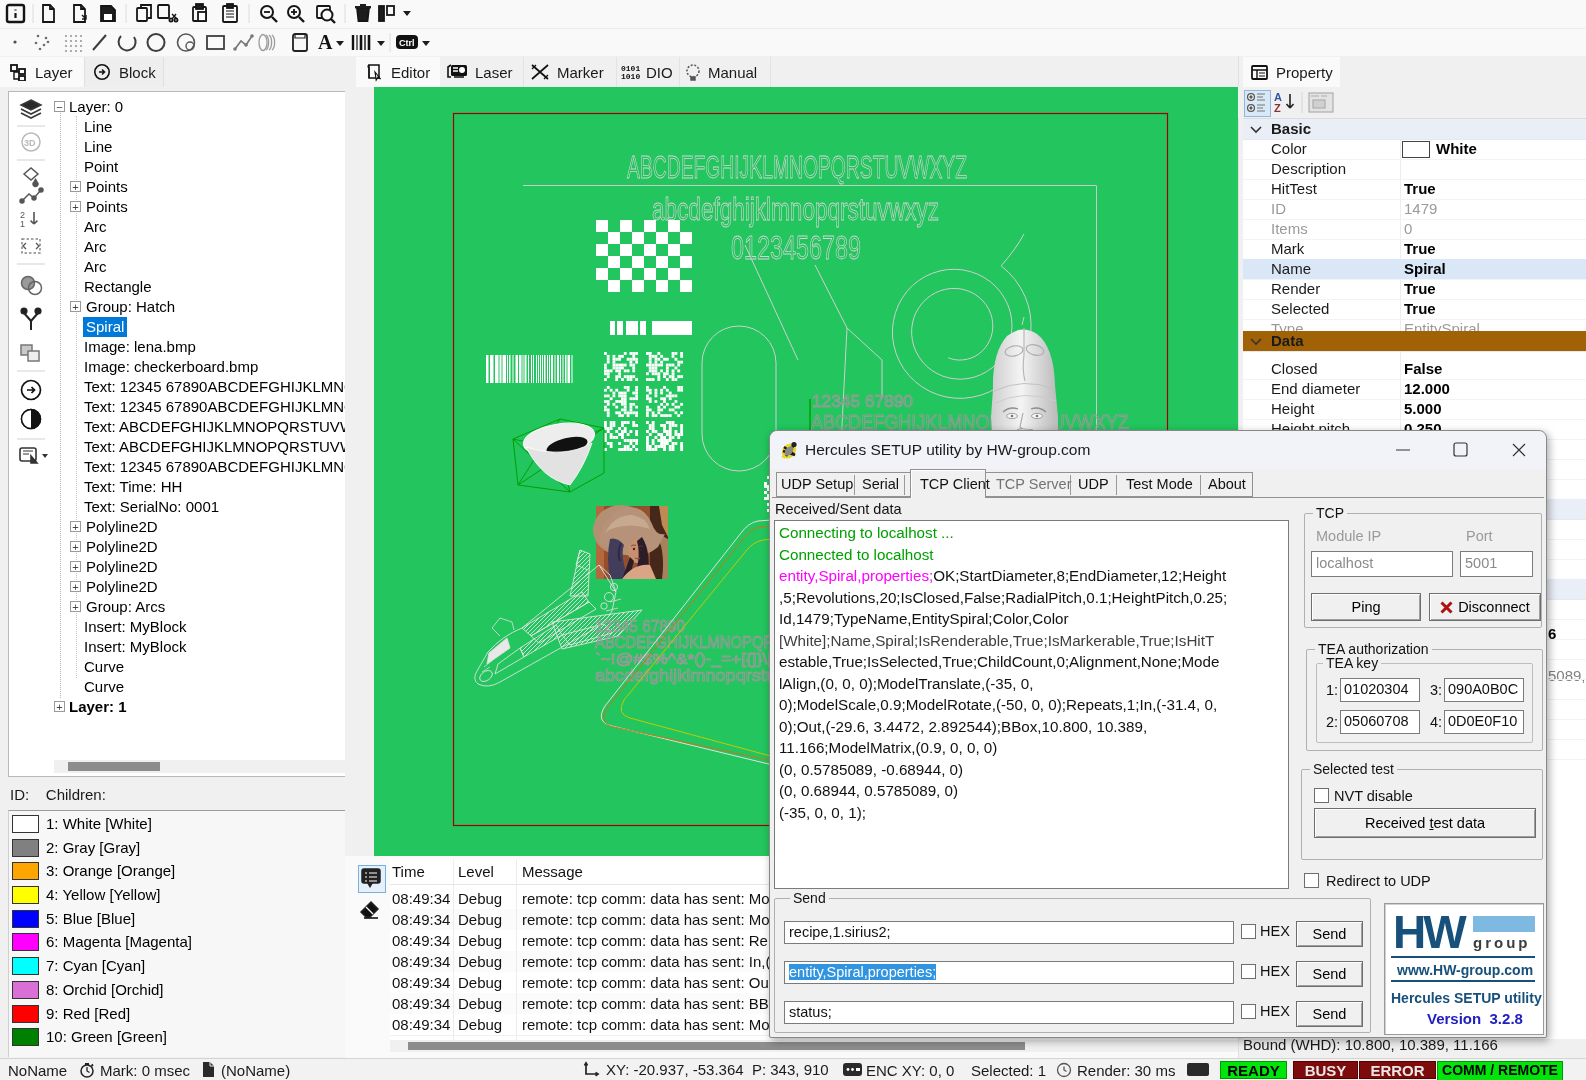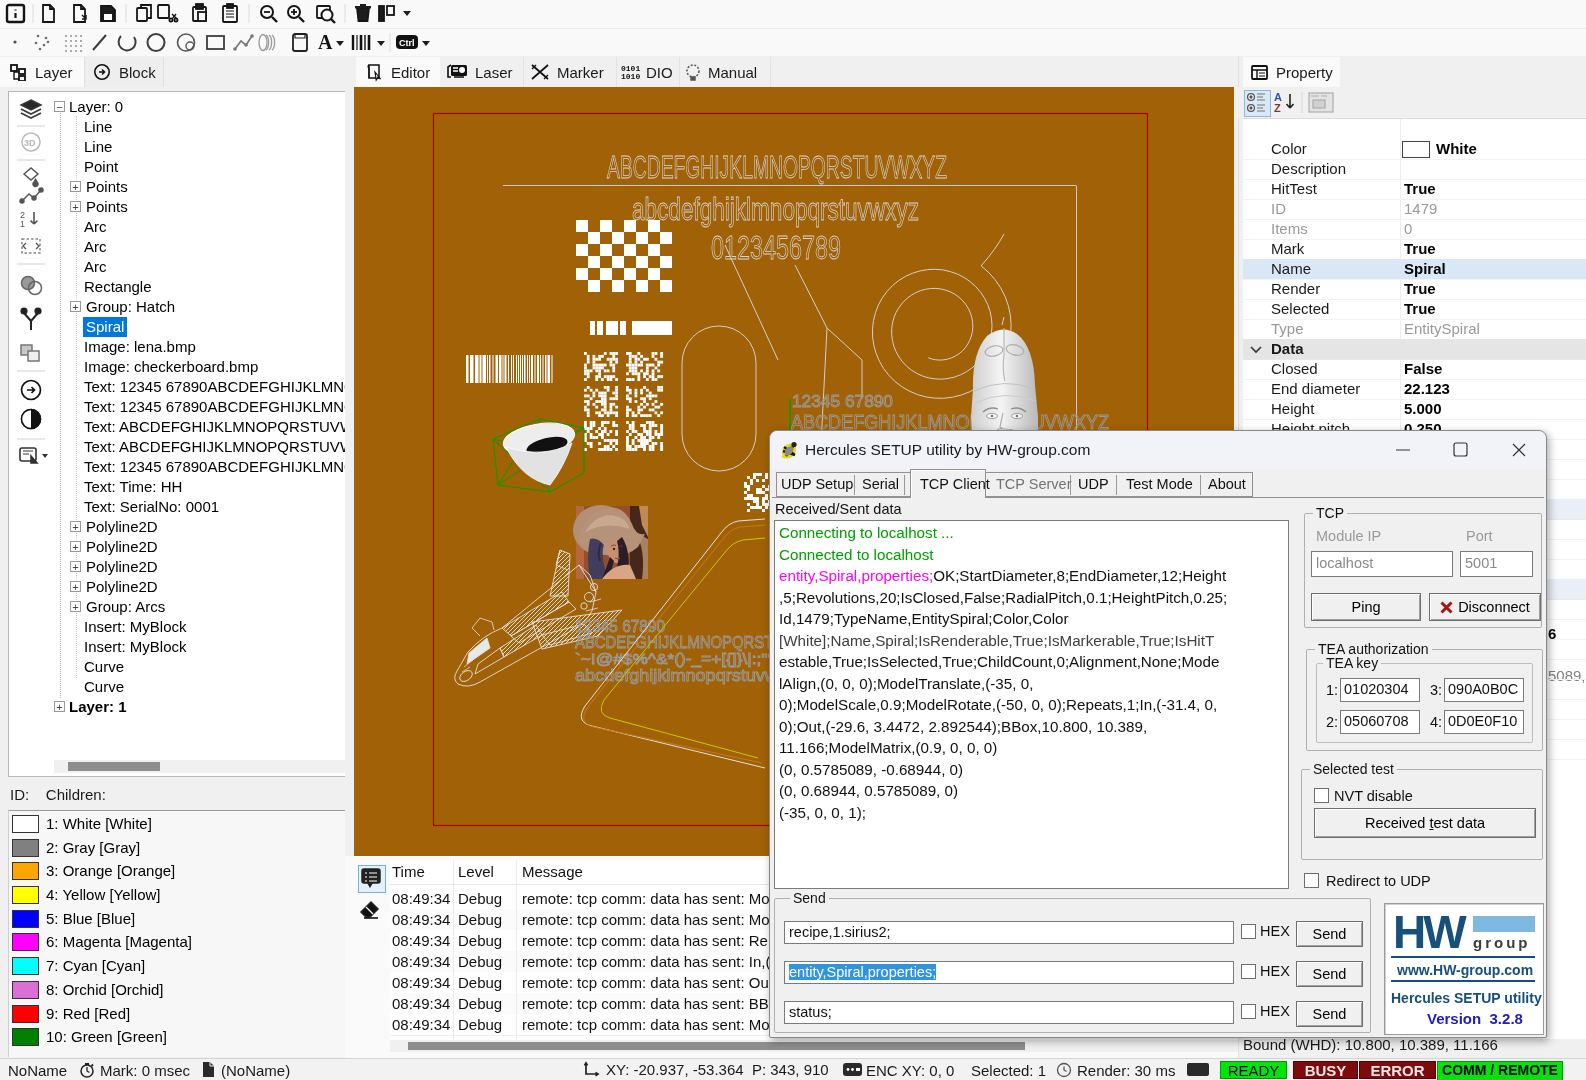--- a/index.html
+++ b/index.html
@@ -391,21 +391,21 @@
     </svg>
  <span style="margin-left:5px">DIO</span>
   </div>
 <div class="tab" style="left:680px;top:57px;width:90px;height:30px;background:#f0f0f0;border-right:1px solid #e3e3e3">
  <svg width="18" height="19" style="margin-left:4px" fill="none" stroke="#555" stroke-width="1.5" stroke-dasharray="2 1.6">
       <circle cx="9" cy="8" r="6"></circle>
       <path d="M7 14h4v3h-4z" stroke-dasharray="none" fill="#555"></path>
     </svg>
  <span style="margin-left:6px">Manual</span>
   </div>
-<div id="canvas" class="abs" style="left:354px;top:87px;width:880px;height:769px;background:#a16207;overflow:hidden">
+<div id="canvas" class="abs" style="left:374px;top:87px;width:880px;height:769px;background:#22c55e;overflow:hidden">
 <svg width="880" height="769" style="position:absolute;left:0;top:0">
 <defs>
 <pattern id="hx" width="4" height="4" patternUnits="userSpaceOnUse">
           <path d="M0 4L4 0" stroke="#e8e8e8" stroke-width="0.9" fill="none"></path>
         </pattern>
 <pattern id="hx2" width="3" height="3" patternUnits="userSpaceOnUse">
           <circle cx="1.2" cy="1.2" r="0.7" fill="#f2f2f2"></circle>
         </pattern>
 <linearGradient id="bustg" x1="0" y1="0" x2="1" y2="0">
           <stop offset="0" stop-color="#cdcdcd"></stop>
@@ -1123,20 +1123,26 @@
   <line x1="64" y1="5" x2="64" y2="26" stroke="#d5d5d5" stroke-width="1"></line>
   <g stroke="#adadad" stroke-width="1.2">
         <rect x="71" y="6" width="24" height="19" fill="#e3e3e3"></rect>
         <path d="M73 9h8M83 9h6" stroke-width="1"></path>
         <rect x="75" y="13" width="12" height="8" fill="#d0d0d0"></rect>
       </g>
  </svg>
 </div>
 <div id="propgrid" class="abs" style="left:1243px;top:118px;width:343px;height:920px;background:#fff;border-top:1px solid #dcdcdc;overflow:hidden">
     <div class="abs" style="left:157px;top:0;width:1px;height:920px;background:#ededed"></div>
+<div class="prow" style="top:0px;background:#eaeef6;border-bottom:1px solid #e4e8f0">
+      <svg width="12" height="8" style="position:absolute;left:7px;top:7px" fill="none" stroke="#333" stroke-width="1.6">
+        <path d="M1 1l5 5 5-5"></path>
+      </svg>
+      <span class="plab" style="font-weight:bold">Basic</span>
+    </div>
 <div class="prow" style="top:20px;">
       <span class="plab" style="color:#1a1a1a">Color</span>
       <span style="position:absolute;left:159px;top:2px;width:26px;height:15px;background:#fff;border:1px solid #444"></span>
       <span class="pval" style="left:193px;">White</span>
     </div>
 <div class="prow" style="top:40px;">
       <span class="plab" style="color:#1a1a1a">Description</span>
       <span class="pval" style=""></span>
     </div>
 <div class="prow" style="top:60px;">
@@ -1164,33 +1170,33 @@
       <span class="pval" style="">True</span>
     </div>
 <div class="prow" style="top:180px;">
       <span class="plab" style="color:#1a1a1a">Selected</span>
       <span class="pval" style="">True</span>
     </div>
 <div class="prow" style="top:200px;">
       <span class="plab" style="color:#9a9a9a">Type</span>
       <span class="pval" style="color:#9a9a9a;font-weight:normal">EntitySpiral</span>
     </div>
-<div class="prow" style="top:220px;background:#e5e5e5;border-bottom:1px solid #e4e8f0">
+<div class="prow" style="top:212px;background:#a16207;border-bottom:1px solid #e4e8f0">
       <svg width="12" height="8" style="position:absolute;left:7px;top:7px" fill="none" stroke="#333" stroke-width="1.6">
         <path d="M1 1l5 5 5-5"></path>
       </svg>
       <span class="plab" style="font-weight:bold">Data</span>
     </div>
 <div class="prow" style="top:240px;">
       <span class="plab" style="color:#1a1a1a">Closed</span>
       <span class="pval" style="">False</span>
     </div>
 <div class="prow" style="top:260px;">
       <span class="plab" style="color:#1a1a1a">End diameter</span>
-      <span class="pval" style="">22.123</span>
+      <span class="pval" style="">12.000</span>
     </div>
 <div class="prow" style="top:280px;">
       <span class="plab" style="color:#1a1a1a">Height</span>
       <span class="pval" style="">5.000</span>
     </div>
 <div class="prow" style="top:300px;">
       <span class="plab" style="color:#1a1a1a">Height pitch</span>
       <span class="pval" style="">0.250</span>
     </div>
 <div class="prow" style="top:320px;">
@@ -1294,21 +1300,21 @@
  <div class="abs" style="left:866px;top:3px">ENC XY: 0, 0</div>
  <div class="abs" style="left:971px;top:3px">Selected: 1</div>
  <svg width="16" height="16" style="position:absolute;left:1056px;top:3px" fill="none" stroke="#555" stroke-width="1.3">
       <circle cx="8" cy="8" r="6.5"></circle>
       <path d="M8 4.5V8l2.5 1.5"></path>
     </svg>
  <div class="abs" style="left:1077px;top:3px">Render: 30 ms</div>
  <svg width="22" height="14" style="position:absolute;left:1187px;top:4px">
       <rect x="0" y="0" width="22" height="13" rx="2" fill="#2a2a2a"></rect>
     </svg>
- <div class="abs" style="left:1220px;top:2px;width:67px;height:18px;background:#00e409;border:1px solid #00990a;color:#000;font-weight:normal;text-align:center;line-height:17px;box-sizing:border-box">READY</div>
+ <div class="abs" style="left:1220px;top:2px;width:67px;height:18px;background:#00e409;border:1px solid #00990a;color:#000;font-weight:bold;text-align:center;line-height:17px;box-sizing:border-box">READY</div>
  <div class="abs" style="left:1293px;top:2px;width:65px;height:18px;background:#7d0b0b;border:1px solid #5a0000;color:#e8e8e8;font-weight:bold;text-align:center;line-height:17px;box-sizing:border-box">BUSY</div>
  <div class="abs" style="left:1359px;top:2px;width:77px;height:18px;background:#7d0b0b;border:1px solid #5a0000;color:#e8e8e8;font-weight:bold;text-align:center;line-height:17px;box-sizing:border-box">ERROR</div>
  <div class="abs" style="left:1437px;top:2px;width:126px;height:24px;background:#00e409;border:1px solid #00990a;color:#000;font-weight:bold;text-align:center;line-height:17px;box-sizing:border-box;white-space:nowrap;font-size:14px">COMM / REMOTE</div>
 </div>
 
 <div id="dialog" class="abs" style="left:769px;top:430px;width:778px;height:608px;background:#f0f0f0;border:1px solid #888;border-radius:8px 8px 2px 2px;box-shadow:2px 3px 8px rgba(0,0,0,.35);box-sizing:border-box;overflow:hidden">
 <div class="abs" style="left:0;top:0;width:776px;height:38px;background:#f1f3f9;border-radius:8px 8px 0 0"></div>
 <svg width="20" height="20" style="position:absolute;left:9px;top:9px">
 <ellipse cx="10" cy="11" rx="6.5" ry="8" transform="rotate(40 10 11)" fill="#e8d820"></ellipse>
 <path d="M5 7l11 8M4 11l12 4M7 16l8-11" stroke="#1a1a1a" stroke-width="2.4"></path>

